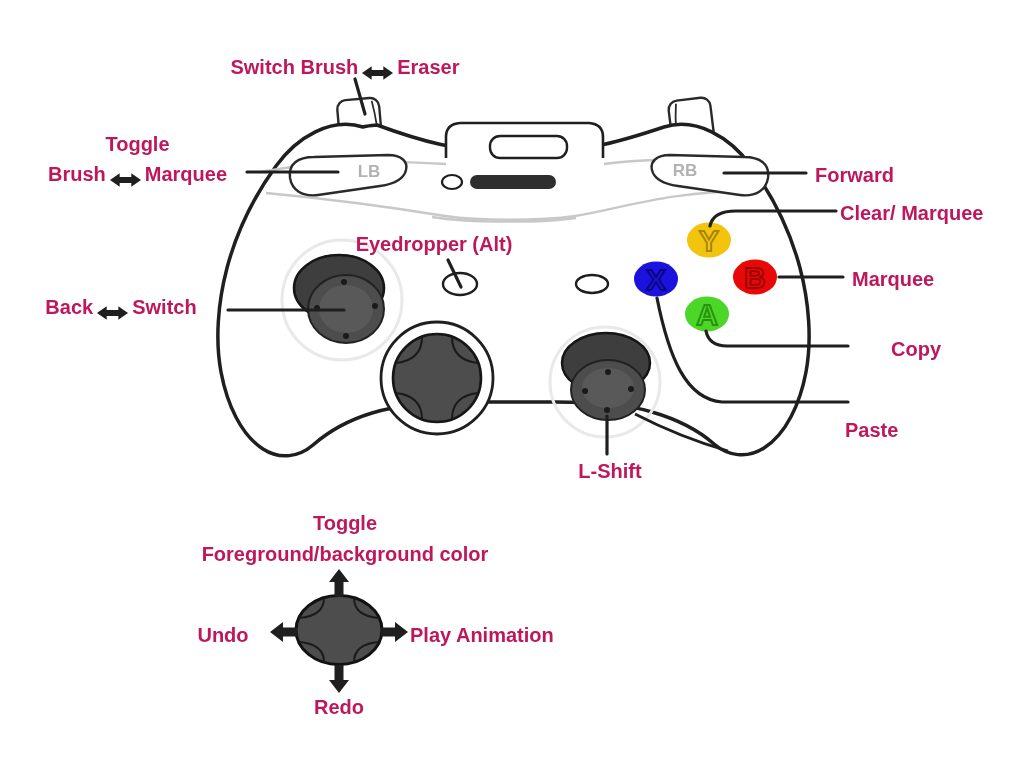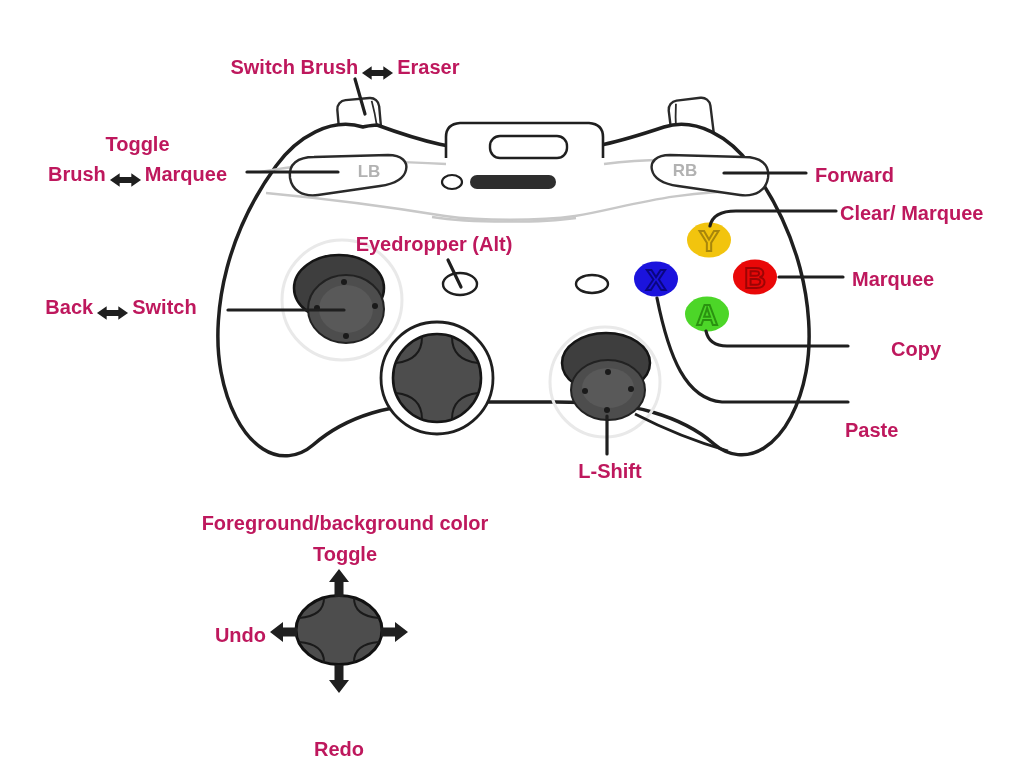--- a/index.html
+++ b/index.html
@@ -2,21 +2,21 @@
 <html><head>
 <meta charset="utf-8">
 <style>
   html,body{margin:0;padding:0;background:#fff;}
   .stage{position:relative;width:1024px;height:768px;background:#fff;overflow:hidden;
          font-family:"Liberation Sans",sans-serif;}
   .art{position:absolute;left:0;top:0;}
   .lbl{position:absolute;font-weight:700;font-size:20px;color:#be185d;white-space:nowrap;line-height:30px;}
   .lbl .line{display:flex;align-items:center;justify-content:center;gap:3px;}
   .lbl.left-align .line{justify-content:flex-start;}
-  .lbl.right-align .line{justify-content:flex-end;}
+  .lbl.right-align .line{justify-content:center;}
   .arr{display:inline-block;width:33px;height:16px;}
   .arr path{fill:#1f1f1f;}
   svg text{font-family:"Liberation Sans",sans-serif;}
   .grayTxt{fill:#b2b2b2;font-size:17px;font-weight:600;}
   .btnLetter{font-size:30px;font-weight:bold;text-anchor:middle;}
 </style>
 </head>
 <body>
 
 <div class="stage">
@@ -246,33 +246,38 @@
   </div>
 
   <div class="lbl" style="left:565px;top:456px;width:90px;text-align:center;">
     <div class="line">
         <span>L-Shift</span>
       </div>
   </div>
 
   <div class="lbl" style="left:155px;top:508px;width:380px;line-height:31px;">
     <div class="line">
+        <span>Toggle</span>
+      </div>
+    <div class="line">
         <span>Foreground/background color</span>
       </div>
-    <div class="line">
-        <span>Toggle</span>
-      </div>
   </div>
 
   <div class="lbl right-align" style="left:180px;top:620px;width:86px;">
     <div class="line">
         <span>Undo</span>
       </div>
   </div>
 
-
-  <div class="lbl" style="left:300px;top:692px;width:78px;margin-top:42px;">
+  <div class="lbl left-align" style="left:410px;top:620px;">
+    <div class="line">
+        <span>Play Animation</span>
+      </div>
+  </div>
+
+  <div class="lbl" style="left:300px;top:692px;width:78px;">
     <div class="line">
         <span>Redo</span>
       </div>
   </div>
 
 </div>
 
 </body></html>

